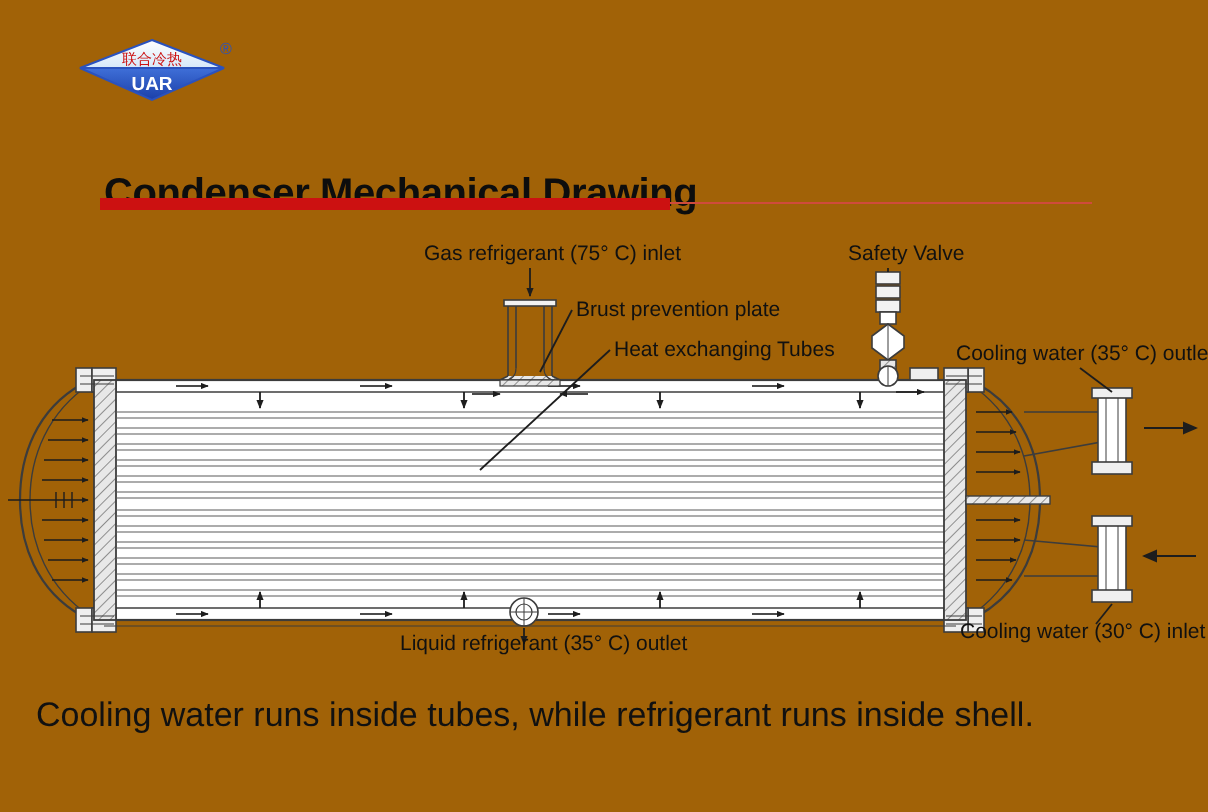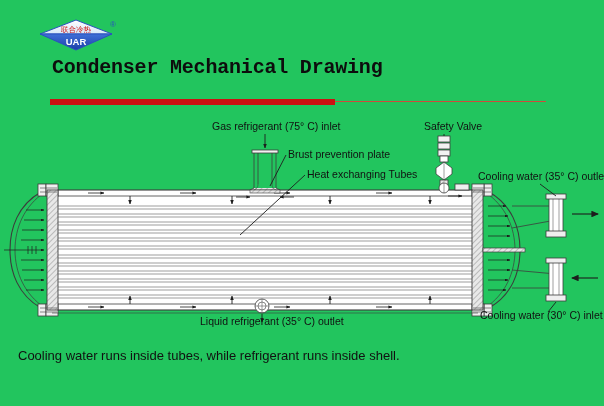--- a/index.html
+++ b/index.html
@@ -3,50 +3,50 @@
 <meta charset="utf-8">
 <style>
   html,body{margin:0;padding:0;}
   body{
     width:604px;height:406px;
     background:#ffffff;
     font-family:"Liberation Sans", sans-serif;
     overflow:hidden;
     position:relative;
   }
-  .page{position:relative;width:604px;height:406px;background:#22c55e;}
+  .page{position:relative;width:604px;height:406px;background:#a16207;}
 
   
   .header{position:absolute;left:0;top:0;width:604px;height:62px;}
   .logo{position:absolute;left:36px;top:17px;width:84px;height:36px;}
   .logo svg{display:block;}
   .company{
     position:absolute;left:117px;top:26px;
     font-family:"Liberation Serif", serif;
     font-size:14.5px;color:#1a1a1a;letter-spacing:.2px;white-space:nowrap;
   }
 
   
   .title{
-    position:absolute;left:52px;top:56px;
-    font-family:Liberation Mono, monospace;
+    position:absolute;left:52px;top:86px;
+    font-family:Liberation Sans, sans-serif;
     font-weight:bold;font-size:20px;color:#0d0d0d;
     letter-spacing:-0.2px;white-space:nowrap;
   }
   .rule-thick{position:absolute;left:50px;top:99px;width:285px;height:6px;background:#cc1111;}
   .rule-thin{position:absolute;left:335px;top:100.5px;width:211px;height:1.3px;background:#cf4b3c;}
 
   
   .drawing{position:absolute;left:0;top:110px;width:484px;height:230px;}
   .drawing svg{display:block;}
 
   
   .caption{
     position:absolute;left:18px;top:348px;
-    font-size:13px;color:#111;white-space:nowrap;
+    font-size:17px;color:#111;white-space:nowrap;
   }
 
   
   text{font-family:"Liberation Sans", sans-serif;}
 </style>
 </head>
 <body>
 
 <div class="page">
 

